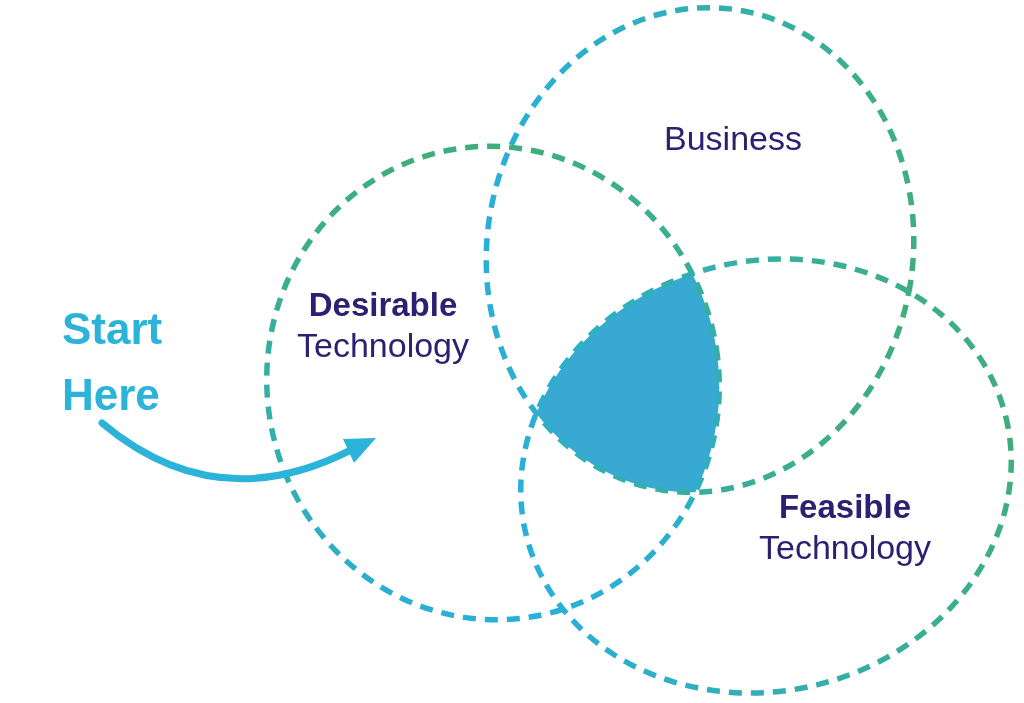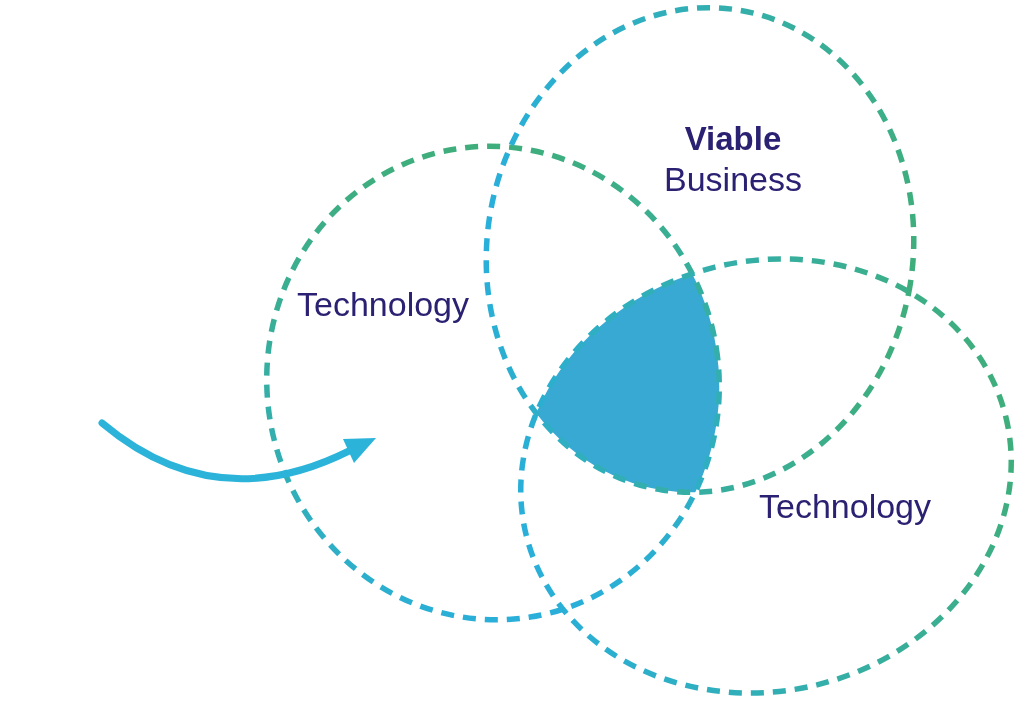--- a/index.html
+++ b/index.html
@@ -68,27 +68,32 @@
     </g>
 
     <ellipse class="dashed" cx="0" cy="0" rx="226" ry="237" transform="translate(493,383) rotate(-9)" stroke="url(#gradDesirable)"></ellipse>
     <ellipse class="dashed" cx="0" cy="0" rx="213" ry="243" transform="translate(700,250) rotate(9)" stroke="url(#gradViable)"></ellipse>
     <ellipse class="dashed" cx="0" cy="0" rx="247" ry="215" transform="translate(766,476) rotate(-14)" stroke="url(#gradFeasible)"></ellipse>
 
     <path class="arrow-path" d="M 102 423 Q 215 518 349 451"></path>
     <polygon class="arrow-head" points="376,438 354,463 343,439"></polygon>
   </svg>
 
+  <div class="start-here">
+    <div>Start</div>
+    <div>Here</div>
+  </div>
 
   <div class="circle-label" style="left:383px;top:284px;">
+    <div class="lt">Desirable</div>
     <div class="ls">Technology</div>
   </div>
 
   <div class="circle-label" style="left:733px;top:118px;">
-    <div class="lt">Viable</div>
     <div class="ls">Business</div>
   </div>
 
   <div class="circle-label" style="left:845px;top:486px;">
+    <div class="lt">Feasible</div>
     <div class="ls">Technology</div>
   </div>
 
 </div>
 
 </body></html>

